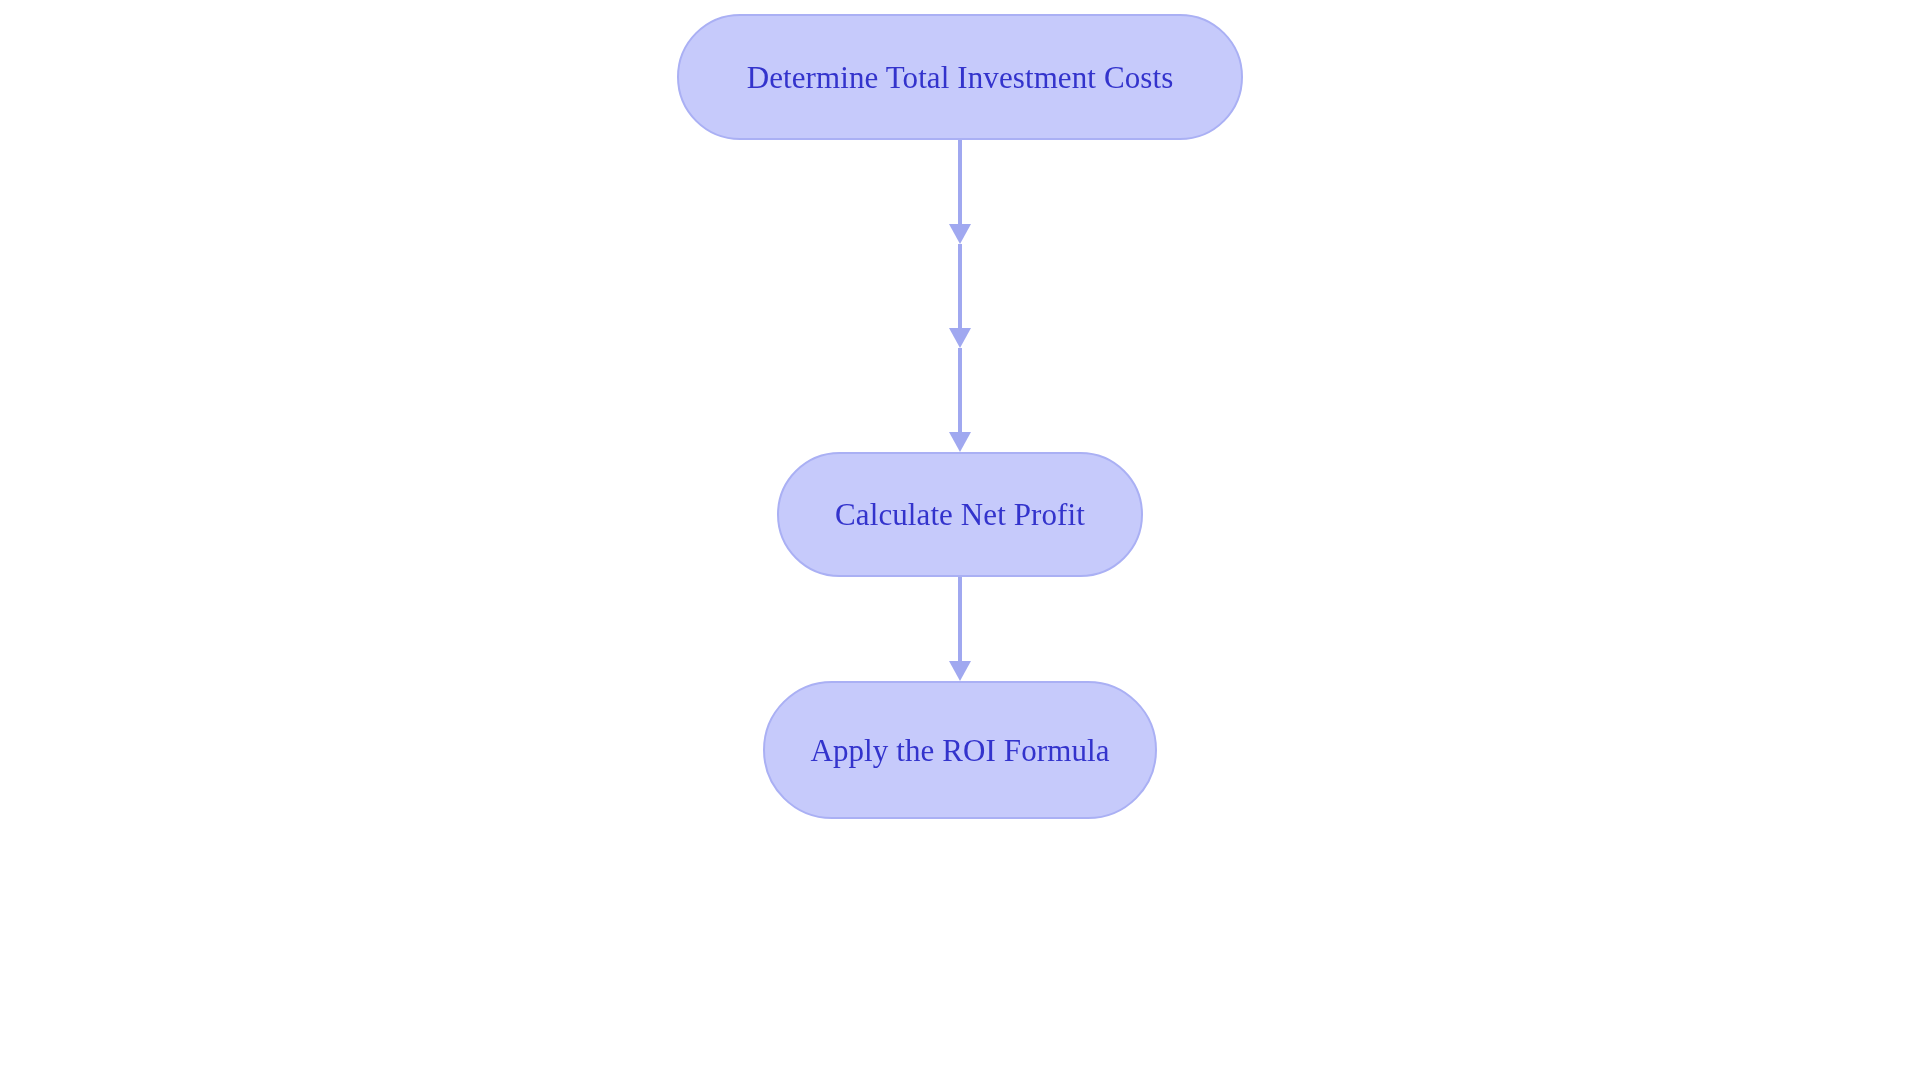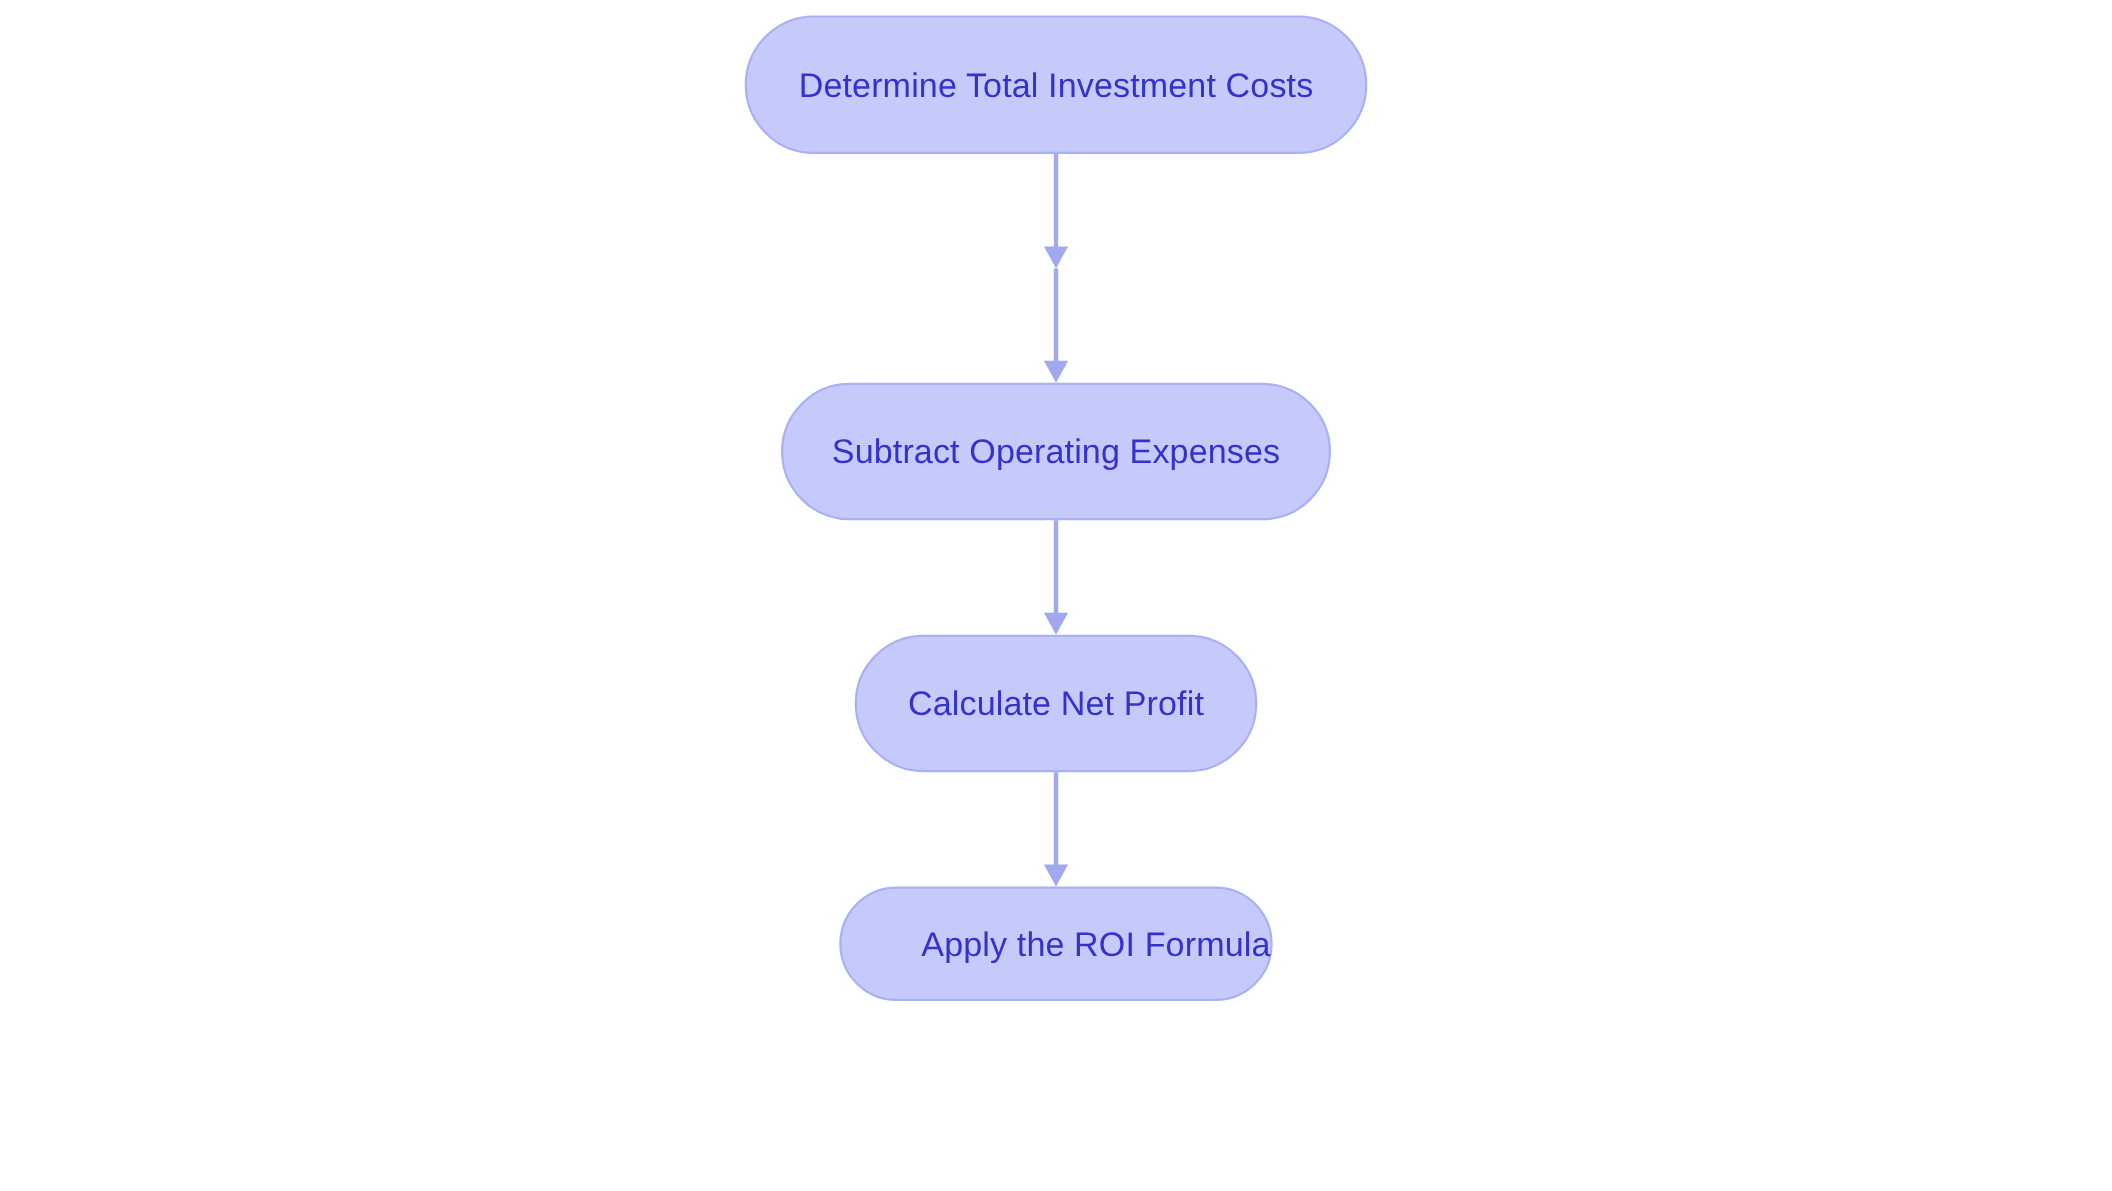--- a/index.html
+++ b/index.html
@@ -46,28 +46,29 @@
     white-space: nowrap;
     user-select: none;
   }
 
   .node-label {
     font-size: 31px;
     font-weight: 400;
     letter-spacing: 0.1px;
     line-height: 1;
     color: #3333cc;
+    font-family: Liberation Serif, serif;
   }
 
   
   .node-0 { width: 566px; height: 126px; margin-top: 14px; }
   .node-1 { width: 436px; height: 125px; }
   .node-2 { width: 500px; height: 125px; }
   .node-3 { width: 366px; height: 125px; }
-  .node-4 { width: 394px; height: 104px; justify-content: flex-end; }
+  .node-4 { width: 394px; height: 138px; }
 
   
   .connector {
     position: relative;
     width: 24px;
     height: 104px;
     display: flex;
     flex-direction: column;
     align-items: center;
     justify-content: flex-start;
@@ -100,23 +101,20 @@
       <div class="connector-line"></div>
       <div class="connector-arrowhead"></div>
     </div>
 
 
     <div class="connector">
       <div class="connector-line"></div>
       <div class="connector-arrowhead"></div>
     </div>
 
-    <div class="node node-2">
-      <span class="node-label">Subtract Operating Expenses</span>
-    </div>
 
     <div class="connector">
       <div class="connector-line"></div>
       <div class="connector-arrowhead"></div>
     </div>
 
     <div class="node node-3">
       <span class="node-label">Calculate Net Profit</span>
     </div>
 

